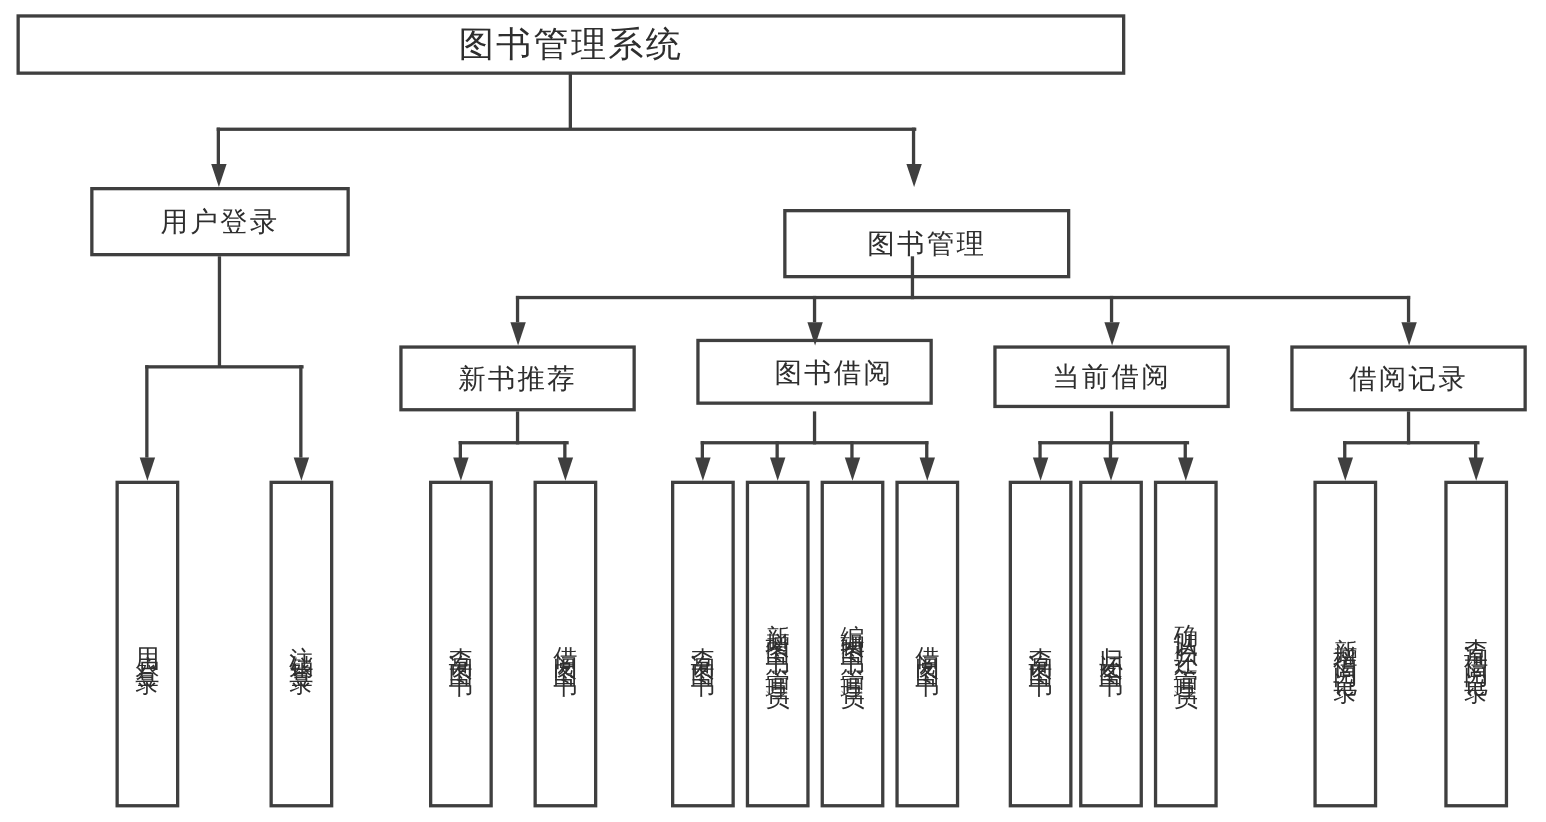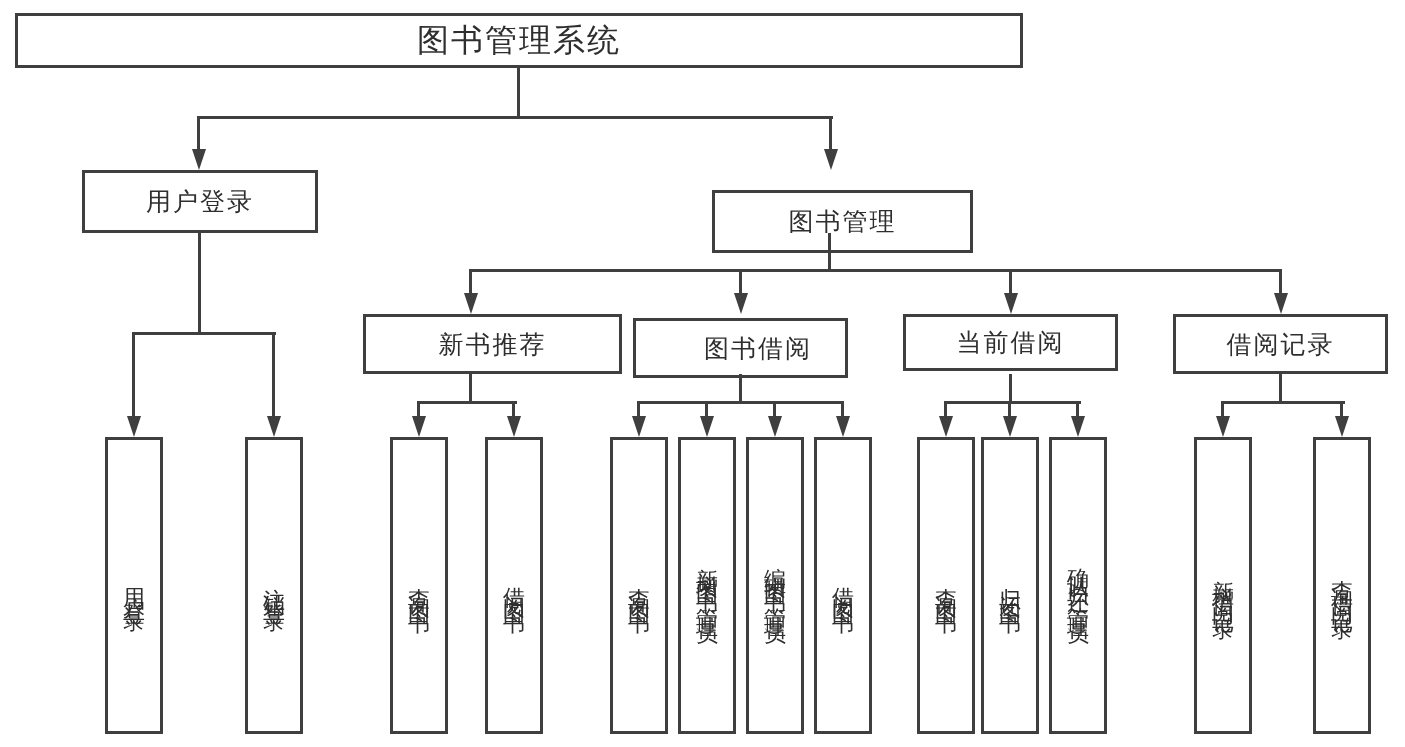--- a/index.html
+++ b/index.html
@@ -52,25 +52,25 @@
   </div>
 
   <div class="box mid" style="left:82px;top:170px;width:236px;height:63px;">
     <span>用户登录</span>
   </div>
 
   <div class="box mid" style="left:712px;top:170px;width:261px;height:63px;margin-top:20px;">
     <span>图书管理</span>
   </div>
 
-  <div class="box mid" style="left:363px;top:314px;width:259px;height:60px;">
+  <div class="box mid" style="left:363px;top:314px;width:215px;height:60px;">
     <span>新书推荐</span>
   </div>
 
-  <div class="box mid" style="left:633px;top:318px;width:215px;height:60px;padding-left:35px;">
+  <div class="box mid" style="left:633px;top:308px;width:215px;height:60px;padding-left:35px;">
     <span>图书借阅</span>
   </div>
 
   <div class="box mid" style="left:903px;top:314px;width:215px;height:57px;">
     <span>当前借阅</span>
   </div>
 
   <div class="box mid" style="left:1173px;top:314px;width:215px;height:60px;">
     <span>借阅记录</span>
   </div>

